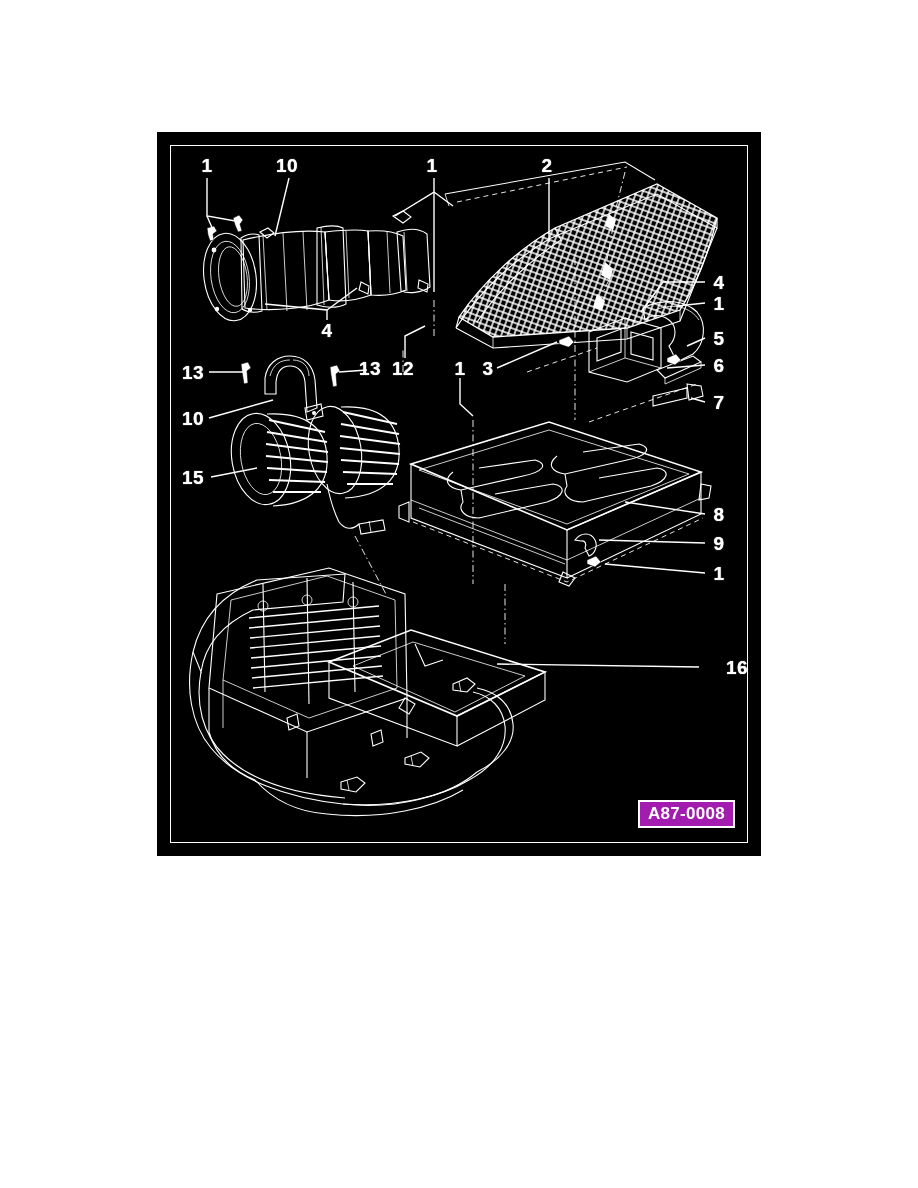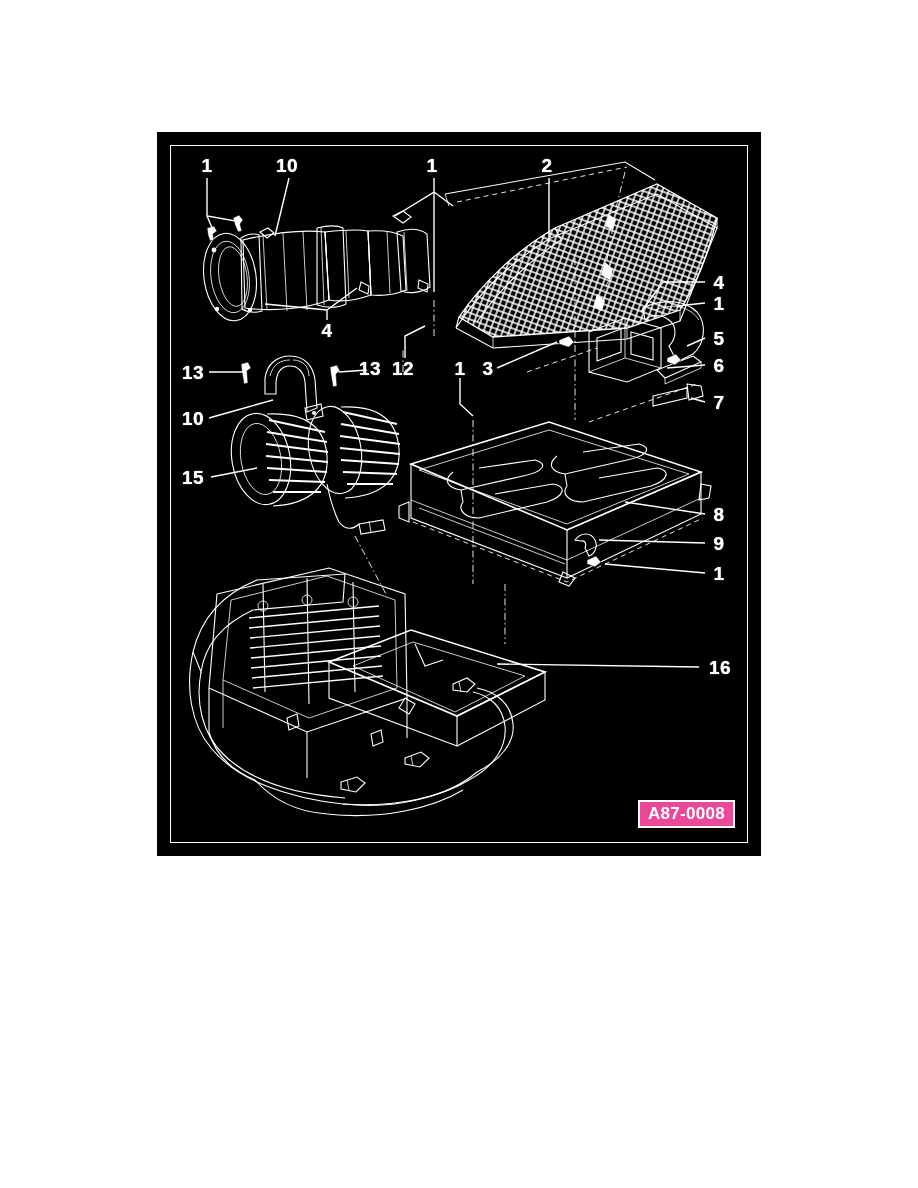--- a/index.html
+++ b/index.html
@@ -59,21 +59,21 @@
     text-shadow: 0 0 1px #fff;
   }
 
   
   #diagram-code-plate {
     position: absolute;
     right: 26px;
     bottom: 28px;
     border: 2px solid #ffffff;
     padding: 2px 8px 3px 8px;
-    background: #ec4899;
+    background: #a21caf;
   }
   #diagram-code-plate .code-text {
     color: #ffffff;
     font-family: "Liberation Sans", sans-serif;
     font-weight: bold;
     font-size: 17px;
     line-height: 19px;
     letter-spacing: 0.3px;
     white-space: nowrap;
   }
@@ -387,21 +387,21 @@
     <div class="callout" style="left:390px; top:33px;">2</div>
     <div class="callout" style="left:170px; top:198px;">4</div>
     <div class="callout" style="left:562px; top:150px;">4</div>
     <div class="callout" style="left:562px; top:171px;">1</div>
     <div class="callout" style="left:562px; top:206px;">5</div>
     <div class="callout" style="left:562px; top:233px;">6</div>
     <div class="callout" style="left:562px; top:270px;">7</div>
     <div class="callout" style="left:562px; top:382px;">8</div>
     <div class="callout" style="left:562px; top:411px;">9</div>
     <div class="callout" style="left:562px; top:441px;">1</div>
-    <div class="callout" style="left:563px; top:535px;">16</div>
+    <div class="callout" style="left:580px; top:535px;">16</div>
     <div class="callout" style="left:36px;  top:240px;">13</div>
     <div class="callout" style="left:213px; top:236px;">13</div>
     <div class="callout" style="left:246px; top:236px;text-align:center;">12</div>
     <div class="callout" style="left:303px; top:236px;">1</div>
     <div class="callout" style="left:331px; top:236px;">3</div>
     <div class="callout" style="left:36px;  top:286px;">10</div>
     <div class="callout" style="left:36px;  top:345px;">15</div>
 
     <div id="diagram-code-plate">
       <span class="code-text">A87-0008</span>

